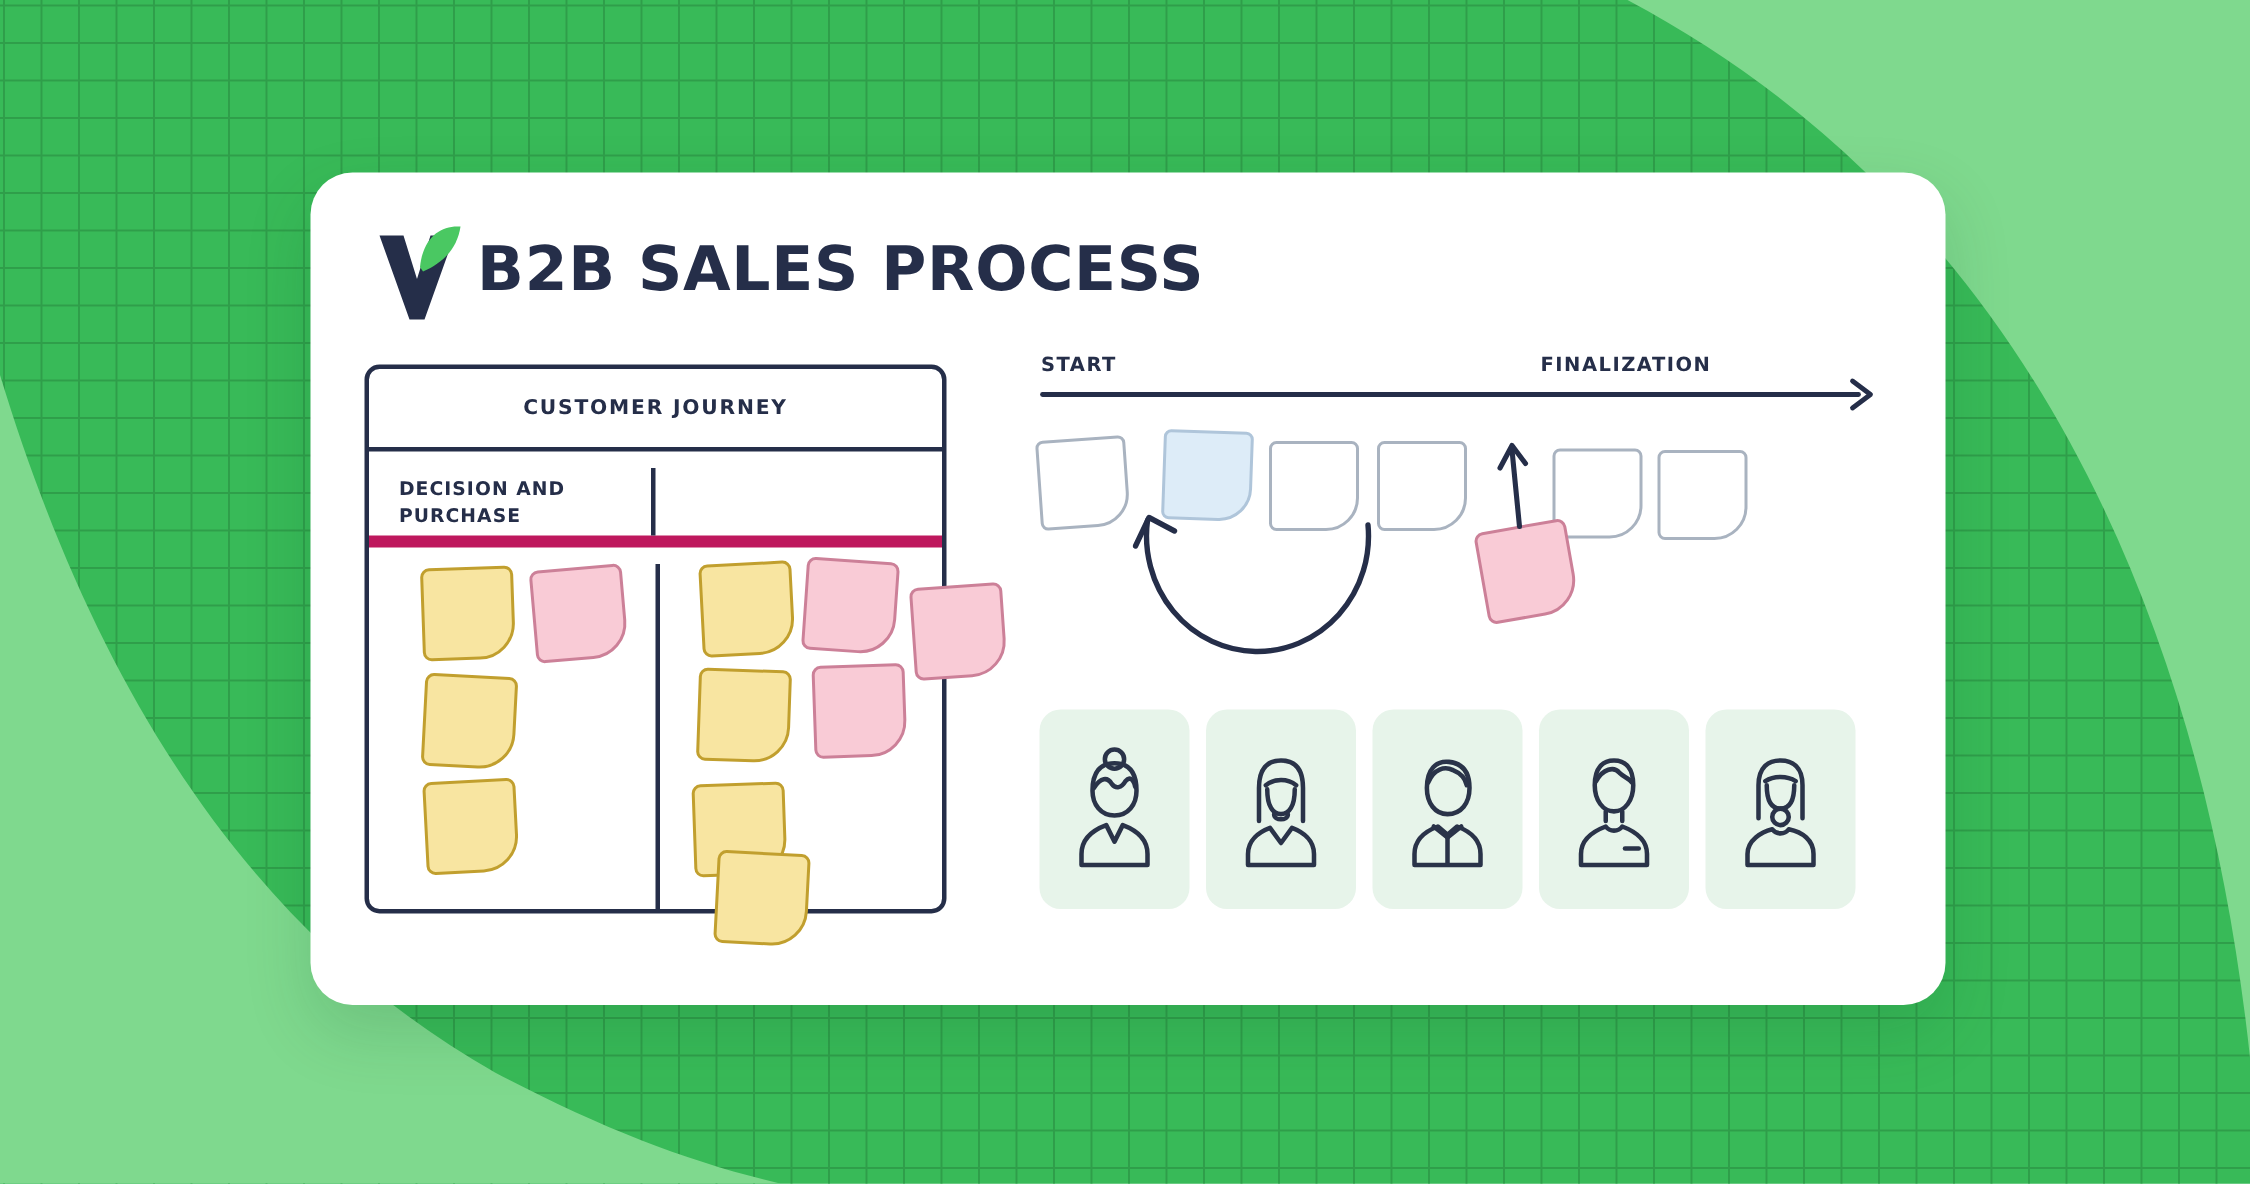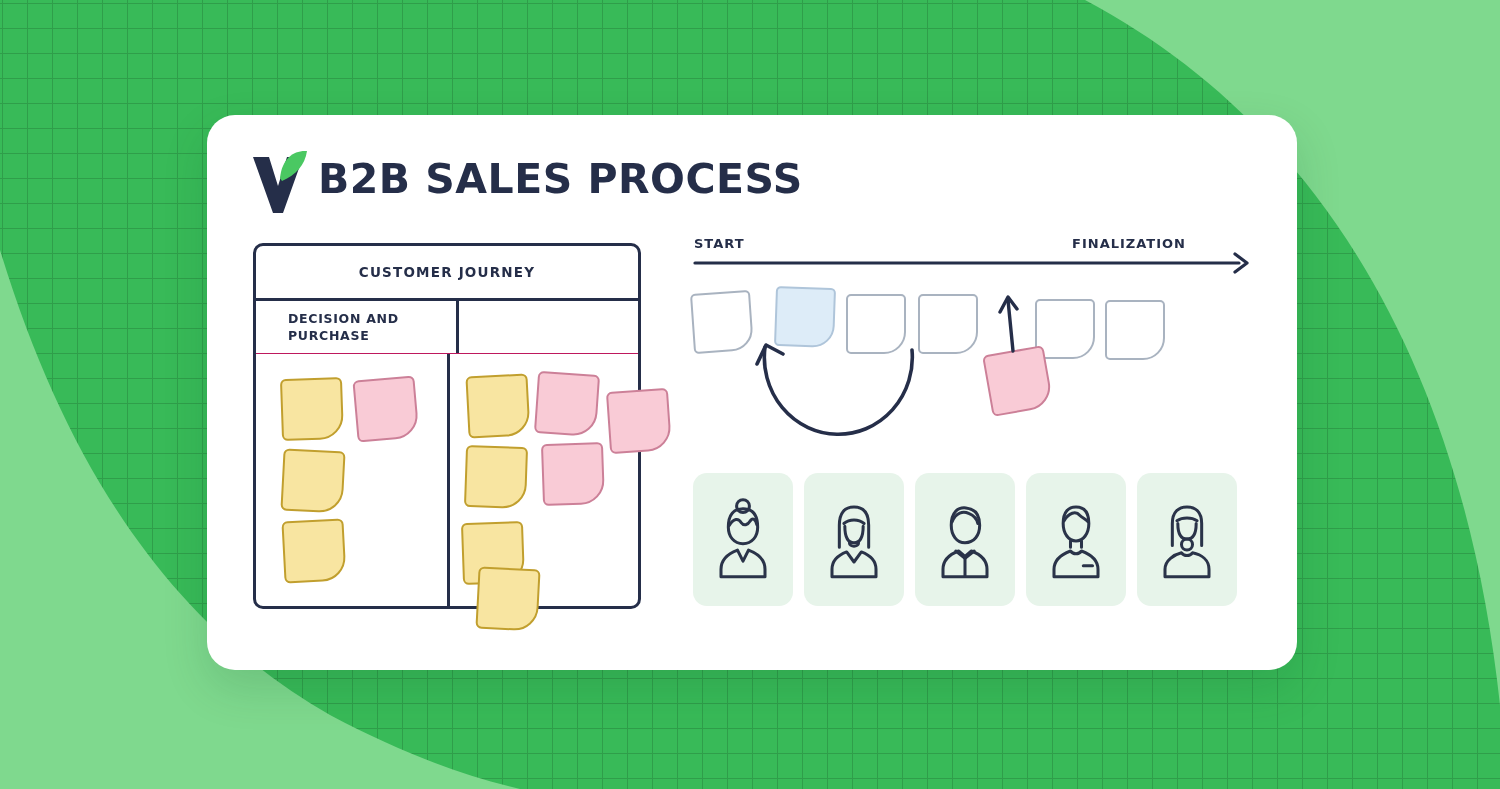--- a/index.html
+++ b/index.html
@@ -28,30 +28,30 @@
   .card *{box-sizing:border-box;}
   
   .logo{position:absolute;left:45px;top:33px;width:56px;height:68px;}
   .page-title{
     position:absolute;left:111px;top:44px;
     font-size:41px;font-weight:bold;letter-spacing:0.5px;
     color:#252e49;line-height:1;white-space:nowrap;
   }
   
   .jt{
-    position:absolute;left:46px;top:128px;width:388px;height:366px;
+    position:absolute;left:36px;top:128px;width:388px;height:366px;
     border:3px solid #252e49;border-radius:10px;background:#fff;
-    display:flex;flex-direction:column;
+    display:flex;flex-direction:column;gap:11px;
   }
   .jt-title-row{
     height:55px;border-bottom:3px solid #252e49;flex:none;
     display:flex;align-items:center;justify-content:center;
     font-size:13.5px;font-weight:bold;letter-spacing:1.2px;color:#252e49;
   }
-  .jt-cols{display:flex;height:53px;border-bottom:1px solid #be185d;flex:none;padding-left:12px;}
+  .jt-cols{display:flex;height:53px;border-bottom:8px solid #be185d;flex:none;}
   .jt-col{
     width:191px;padding:8px 14px 8px 20px;
     font-size:12.5px;font-weight:bold;letter-spacing:0.7px;line-height:1.4;
     color:#252e49;display:flex;align-items:center;
   }
   .jt-col.first{border-right:3px solid #252e49;}
   .jt-body{position:relative;flex:1;}
   .jt-divider{position:absolute;left:191px;top:0;bottom:0;width:3px;background:#252e49;}
   
   .notes-layer{position:absolute;inset:0;pointer-events:none;}
@@ -64,21 +64,21 @@
   .note-yellow{background:#f8e5a1;border-color:#c19f2e;}
   .note-pink{background:#f9cbd6;border-color:#cc8098;}
   .note-blue{background:#ddecf8;border-color:#afc5da;}
   .note-outline{background:#ffffff;border-color:#a9b3c0;}
   
   .tl-label{
     position:absolute;top:121px;font-size:13px;font-weight:bold;
     letter-spacing:1px;color:#252e49;
   }
   .tl-start{left:487px;}
-  .tl-end{left:820px;width:204px;text-align:center;}
+  .tl-end{left:820px;width:204px;text-align:left;}
   .tl-arrow{position:absolute;left:484px;top:136px;}
   .arc-arrow{position:absolute;left:548px;top:222px;}
   .up-arrow{position:absolute;left:790px;top:178px;}
   
   .team{position:absolute;left:486px;top:358px;display:flex;gap:11px;}
   .avatar-card{
     width:100px;height:133px;background:#e7f4ea;border-radius:14px;
     display:flex;align-items:center;justify-content:center;
   }
   .avatar-card svg{width:66px;height:88px;}

